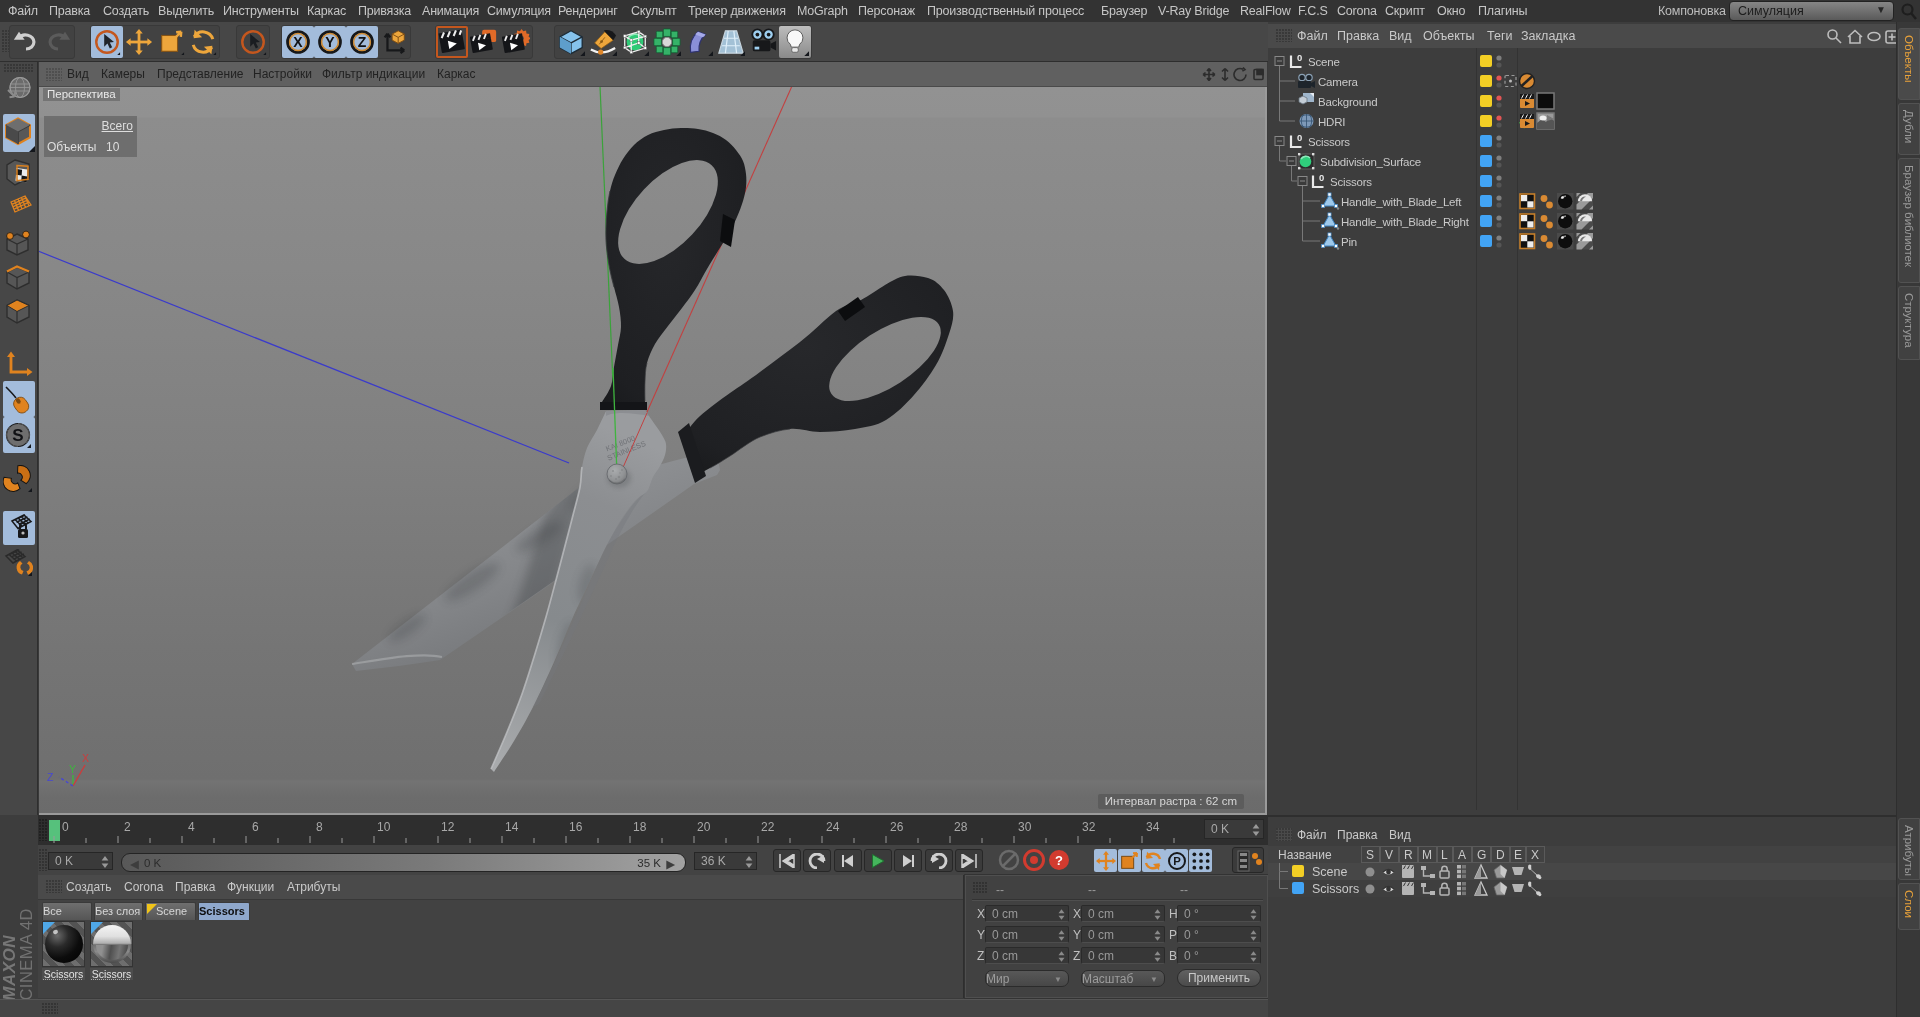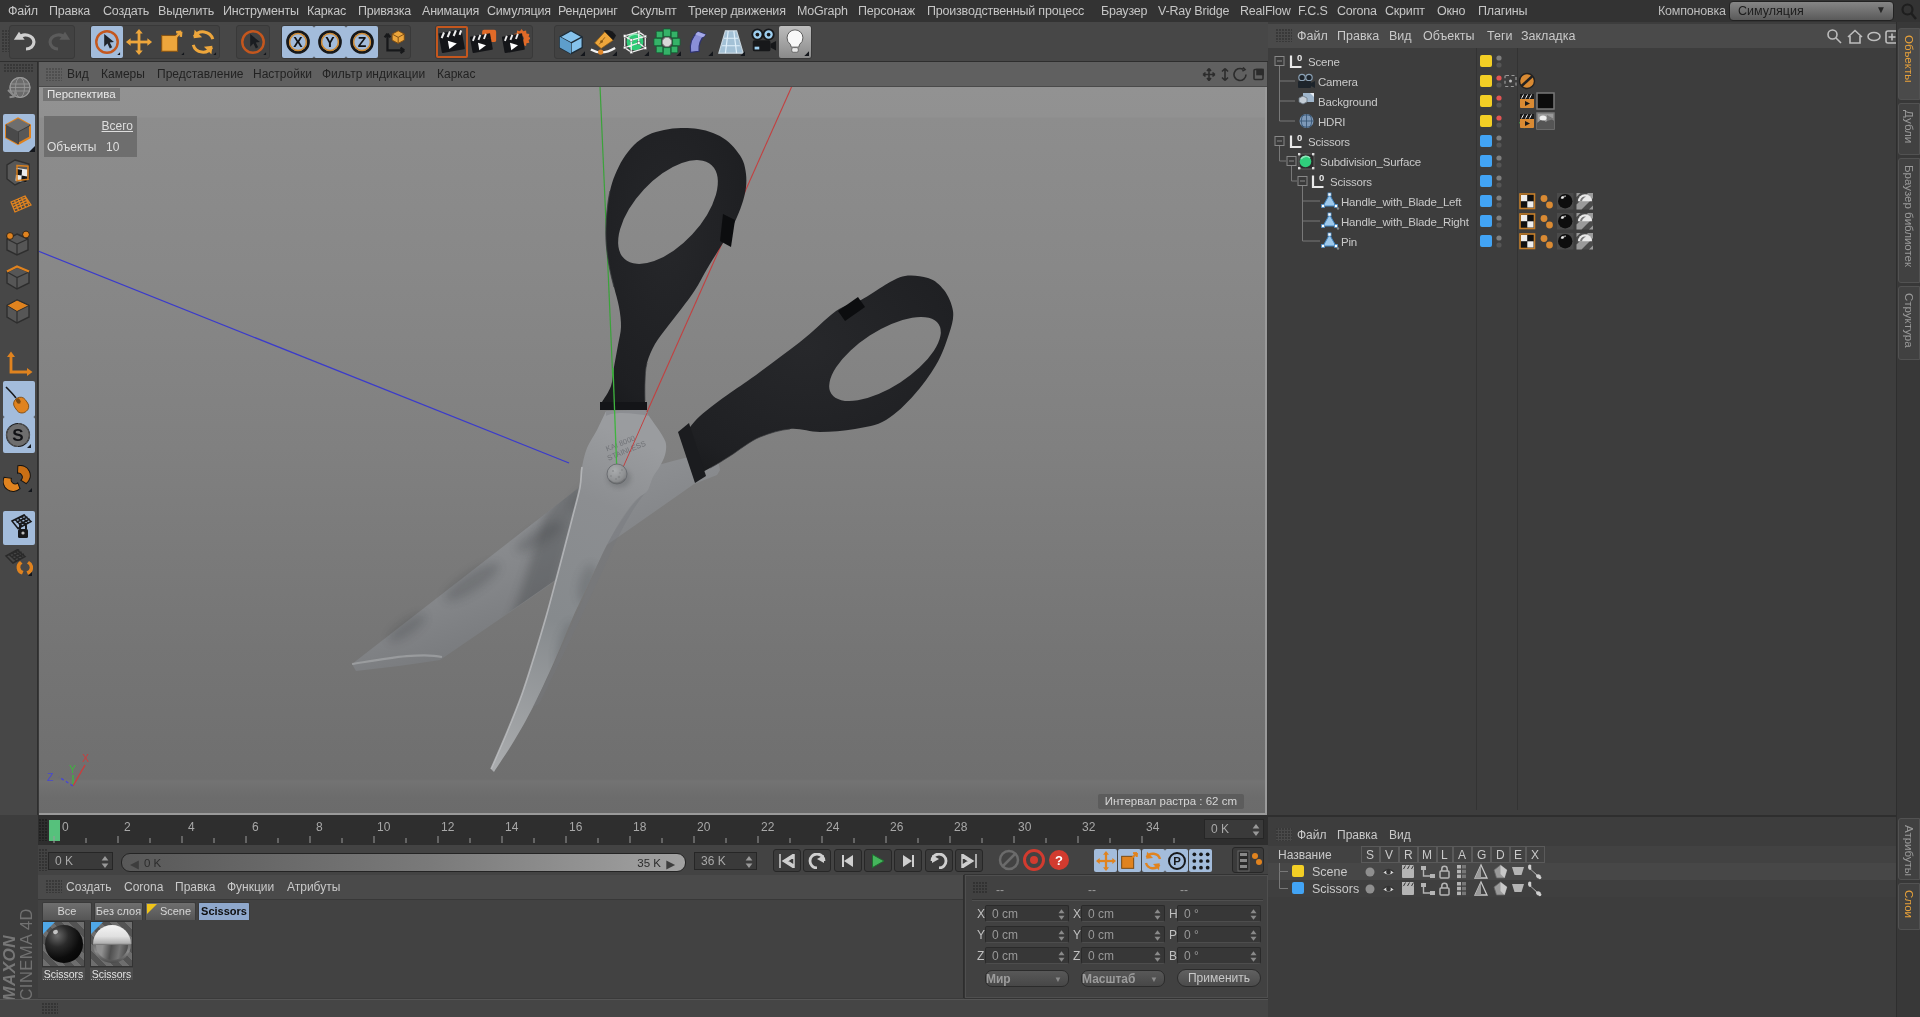--- a/index.html
+++ b/index.html
@@ -26,21 +26,21 @@
 #vpstats{left:5px;top:29px;width:93px;height:41px;background:rgba(100,100,100,0.75);color:#dedede;font-size:12px;}
 #vpinterval{right:21px;bottom:4px;background:#5c5c5c;color:#d6d6d6;font-size:11.5px;padding:1px 7px 2px 7px;border-radius:2px;}
 
 #ruler{left:38px;top:815px;width:1230px;height:30px;background:#2e2e2e;color:#a8a8a8;font-size:12px;}
 #controls{left:38px;top:845px;width:1230px;height:30px;background:#434343;}
 #maxonstrip{left:0;top:815px;width:38px;height:202px;background:#3d3d3d;}
 
 #matman{left:38px;top:875px;width:927px;height:123px;background:#424242;border-right:2px solid #2e2e2e;}
 #matmenu{position:absolute;left:0;top:0;width:100%;height:25px;background:#4a4a4a;color:#c9c9c9;font-size:12px;border-bottom:1px solid #383838;}
 #mattabs{position:absolute;left:0;top:26px;width:100%;height:20px;}
-.mtab{position:absolute;top:1px;height:18px;background:linear-gradient(#6f6f6f,#555555);border:1px solid #3a3a3a;border-bottom:none;color:#d6d6d6;font-size:11px;text-align:center;padding-top:2px;border-radius:2px 2px 0 0;}
+.mtab{position:absolute;top:1px;height:18px;background:linear-gradient(#6f6f6f,#555555);border:1px solid #3a3a3a;border-bottom:none;color:#d6d6d6;font-size:11px;padding-top:2px;border-radius:2px 2px 0 0;}
 .mtab.active{background:#8fa8cc;color:#0e0e0e;font-weight:bold;}
 .mcell{position:absolute;width:43px;height:59px;}
 .mthumb{position:absolute;left:0;top:0;width:43px;height:46px;background:repeating-linear-gradient(45deg,#6e6e6e 0 5px,#535353 5px 11px);border:1px solid #333;}
 .msphere1{position:absolute;left:2px;top:3px;width:38px;height:38px;border-radius:50%;background:radial-gradient(circle at 32% 28%,#6a6a6a 0%,#2a2a2a 30%,#0c0c0c 60%,#000 100%);}
 .msphere1::after{content:"";position:absolute;left:8px;top:5px;width:5px;height:4px;border-radius:50%;background:rgba(255,255,255,.65);transform:rotate(-20deg);}
 .msphere2{position:absolute;left:2px;top:3px;width:38px;height:38px;border-radius:50%;background:linear-gradient(#f4f4f4 0%,#e0e0e0 30%,#b0b0b0 48%,#707070 52%,#8a8a8a 70%,#4a4a4a 100%);}
 .msphere2::after{content:"";position:absolute;left:3px;top:20px;width:32px;height:15px;background:linear-gradient(100deg,#909090 20%,#4f4f4f 45%,#757575 70%,#3f3f3f 100%);border-radius:0 0 16px 16px;}
 .mlabel{position:absolute;left:0;top:47px;width:43px;height:12px;background:#4d4d4d;color:#e4e4e4;font-size:10.5px;text-align:center;text-decoration:underline dotted #aaa;}
 
 #coords{left:965px;top:875px;width:303px;height:123px;background:#414141;border:1px solid #4f4f4f;outline:1px solid #333;}
@@ -55,21 +55,21 @@
 .vtab{position:absolute;left:1px;width:22px;background:#414141;border:1px solid #525252;border-radius:3px 0 0 3px;color:#9a9a9a;font-size:11.5px;overflow:hidden;}
 .vtab span{writing-mode:vertical-rl;white-space:nowrap;display:block;margin-left:4px;}
 .pbtn{position:absolute;top:4px;width:28px;height:23px;background:#3b3b3b;border:1px solid #272727;border-radius:3px;display:flex;align-items:center;justify-content:center;}
 .cbtn{position:absolute;top:4px;width:23px;height:23px;}
 .bbtn{position:absolute;top:4px;width:23px;height:23px;background:#a3bcdb;border-radius:2px;display:flex;align-items:center;justify-content:center;}
 .chdr{position:absolute;top:7px;color:#9a9a9a;font-size:12px;}
 .clab{position:absolute;color:#c0c0c0;font-size:12px;}
 .cfield{position:absolute;width:84px;height:17px;background:#373737;border:1px solid #2a2a2a;border-bottom-color:#4d4d4d;border-radius:2px;color:#999;font-size:12px;padding:1px 0 0 6px;}
 .cfield::after{content:"";position:absolute;right:4px;top:3px;width:7px;height:10px;background:
  conic-gradient(from 0deg, transparent, transparent);}
-.cdrop{position:absolute;width:84px;height:17px;background:linear-gradient(#585858,#474747);border:1px solid #2b2b2b;border-radius:7px;color:#9c9c9c;font-size:12px;padding:1px 0 0 0;font-weight:bold;}
+.cdrop{position:absolute;width:84px;height:17px;background:linear-gradient(#585858,#474747);border:1px solid #2b2b2b;border-radius:7px;color:#9c9c9c;font-size:12px;padding:1px 0 0 0;}
 .cdrop::after{content:"\25BC";position:absolute;right:6px;top:4px;font-size:8px;color:#8a8a8a;}
 .spn{position:absolute;right:3px;top:3px;}
 </style></head>
 <body>
 <div id="root">
   <div class="abs" id="menubar">
     <span class="mi" style="left:8px">Файл</span>
     <span class="mi" style="left:49px">Правка</span>
     <span class="mi" style="left:103px">Создать</span>
     <span class="mi" style="left:158px">Выделить</span>

